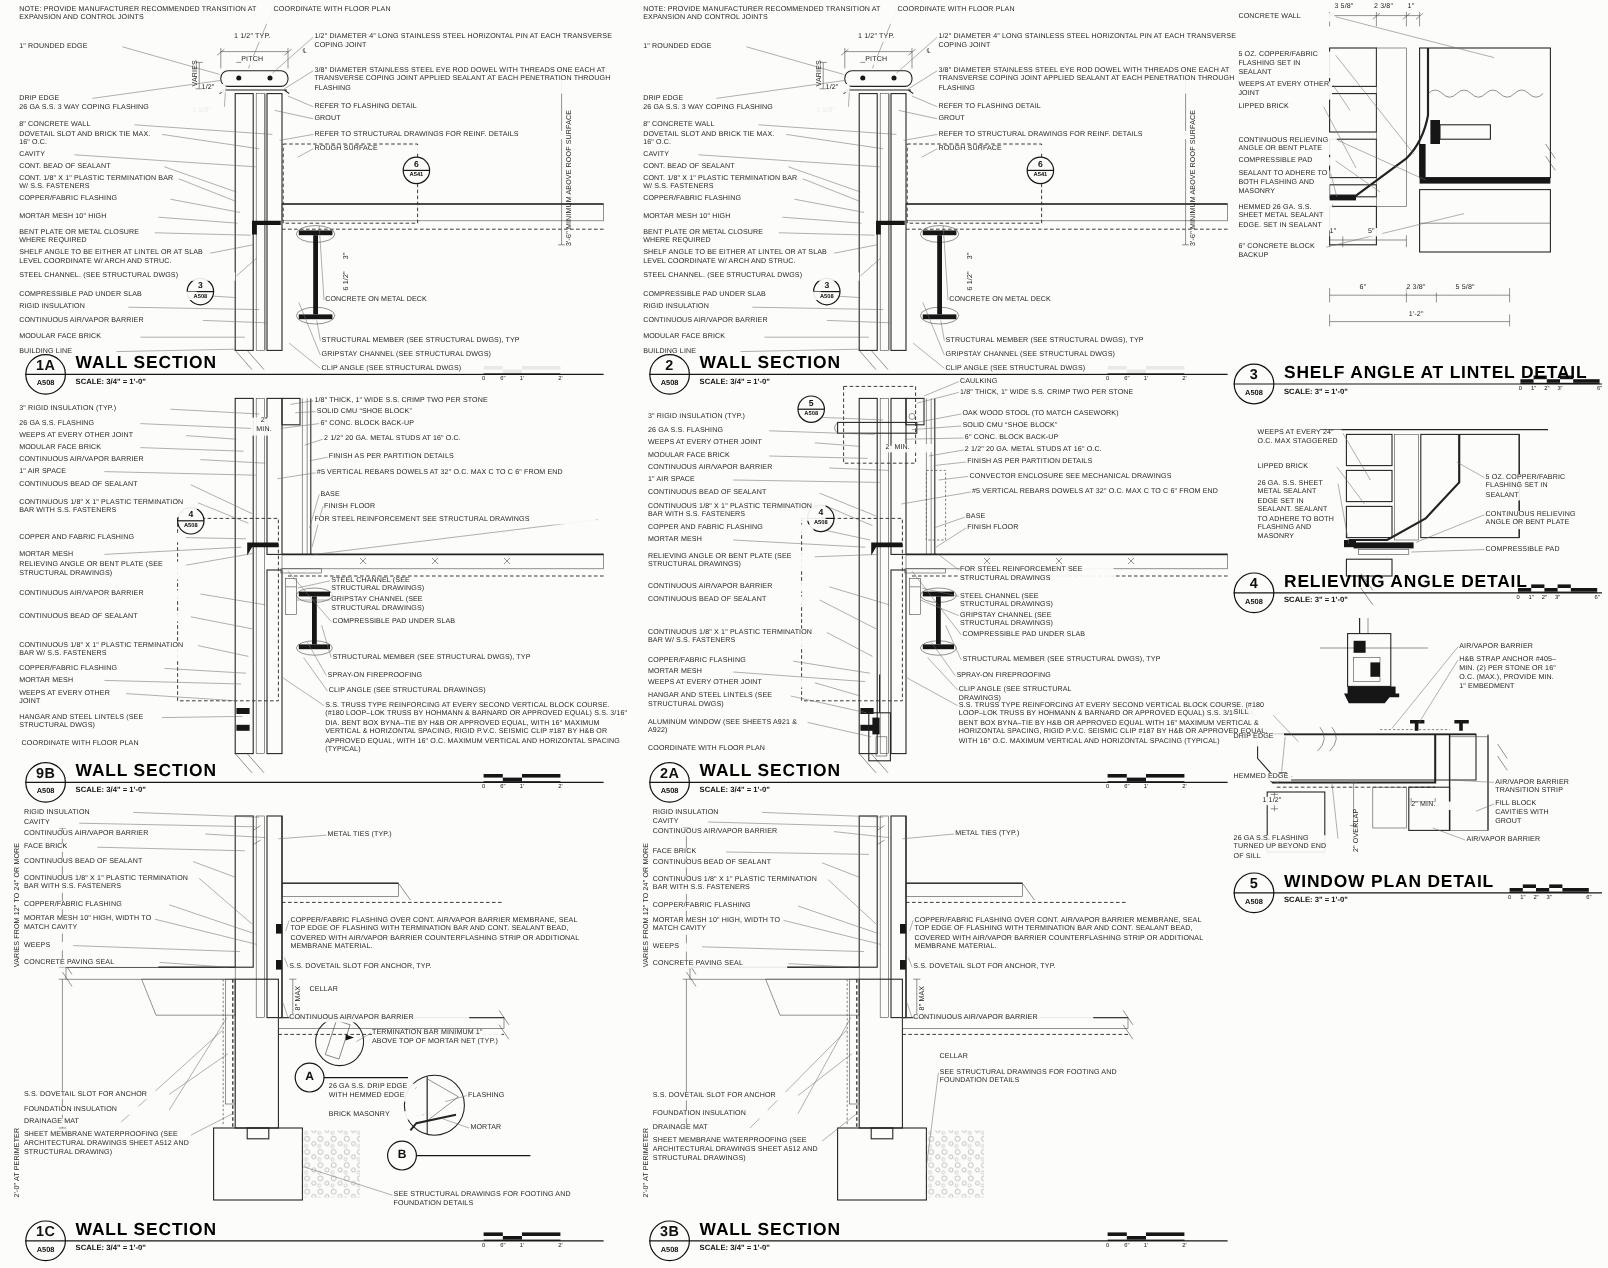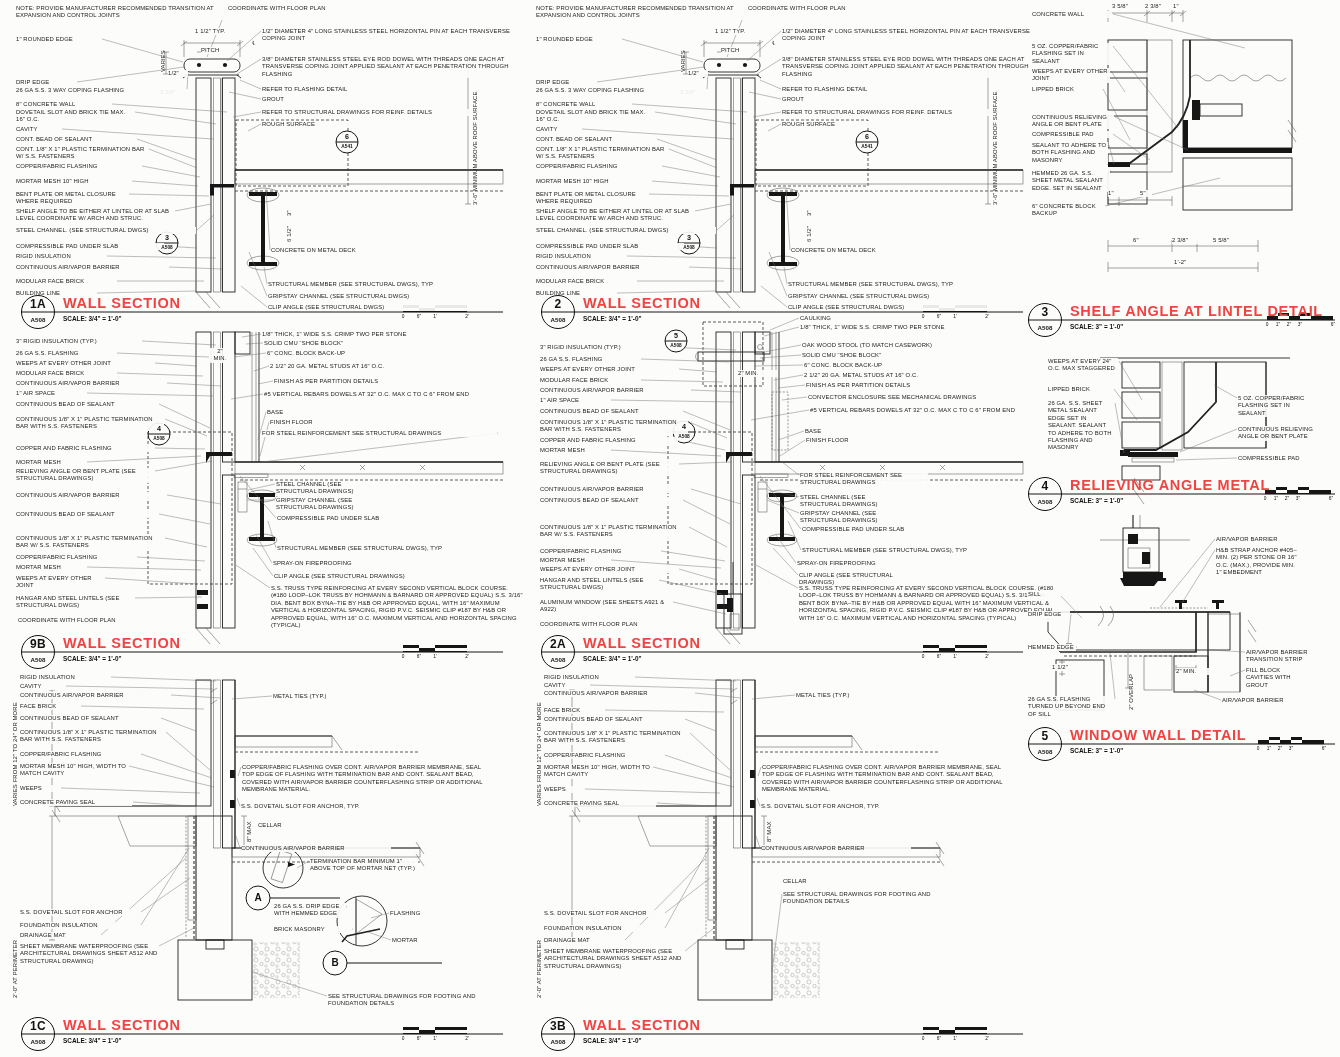--- a/index.html
+++ b/index.html
@@ -8,21 +8,21 @@
   #base,#ov{position:absolute;left:0;top:0;}
   #labels{position:absolute;left:0;top:0;width:1340px;height:1057px;pointer-events:none;}
   .lbl{position:absolute;font-size:5.9px;line-height:1.25;color:#1d1d1d;letter-spacing:.12px;
        background:rgba(252,252,250,.92);white-space:normal;}
   .rot{transform-origin:0 0;transform:rotate(-90deg);white-space:nowrap;background:transparent;}
   .ctr{text-align:center;}
   .tcirc{position:absolute;width:34px;height:34px;border:1.4px solid #111;border-radius:50%;
          box-sizing:border-box;background:transparent;}
   .tnum{position:absolute;font-size:12px;font-weight:bold;color:#111;letter-spacing:.4px;}
   .tsheet{position:absolute;font-size:6.2px;font-weight:bold;color:#111;}
-  .ttl{position:absolute;font-size:14.5px;font-weight:bold;color:#ef4444;letter-spacing:.7px;white-space:nowrap;}
+  .ttl{position:absolute;font-size:14.5px;font-weight:bold;color:#000000;letter-spacing:.7px;white-space:nowrap;}
   .tscale{position:absolute;font-size:6.4px;font-weight:bold;color:#111;white-space:nowrap;}
   .sb{position:absolute;font-size:4.8px;color:#111;transform:translateX(-50%);background:transparent;}
   .bnum{position:absolute;font-size:7.2px;font-weight:bold;color:#111;}
   .bsheet{position:absolute;font-size:4.8px;font-weight:bold;color:#111;}
   .btag{position:absolute;font-size:10px;font-weight:bold;color:#111;}
   .tc{text-align:center;}
   .s1{stroke:#222;stroke-width:.9;fill:none}
   .s2{stroke:#4a4a4a;stroke-width:.5;fill:none}
   .d1{stroke:#333;stroke-width:.8;stroke-dasharray:3 2;fill:none}
   .d2{stroke:#555;stroke-width:.6;stroke-dasharray:2 1.6;fill:none}
@@ -777,26 +777,26 @@
       <div class="ttl" style="left: 63px; top: 635px;">WALL SECTION</div>
       <div class="tscale" style="left: 63px; top: 655px;">SCALE: 3/4" = 1'-0"</div>
       <div class="tcirc" style="left: 541px; top: 635px;"></div>
       <div class="tnum tc" style="left: 541px; top: 637px; width: 34px;">2A</div>
       <div class="tsheet tc" style="left: 541px; top: 655.5px; width: 34px;">A508</div>
       <div class="ttl" style="left: 583px; top: 635px;">WALL SECTION</div>
       <div class="tscale" style="left: 583px; top: 655px;">SCALE: 3/4" = 1'-0"</div>
       <div class="tcirc" style="left: 1028px; top: 477px;"></div>
       <div class="tnum tc" style="left: 1028px; top: 479px; width: 34px;">4</div>
       <div class="tsheet tc" style="left: 1028px; top: 497.5px; width: 34px;">A508</div>
-      <div class="ttl" style="left: 1070px; top: 477px;">RELIEVING ANGLE METAL</div>
+      <div class="ttl" style="left: 1070px; top: 477px;">RELIEVING ANGLE DETAIL</div>
       <div class="tscale" style="left: 1070px; top: 497px;">SCALE: 3" = 1'-0"</div>
       <div class="tcirc" style="left: 1028px; top: 727px;"></div>
       <div class="tnum tc" style="left: 1028px; top: 729px; width: 34px;">5</div>
       <div class="tsheet tc" style="left: 1028px; top: 747.5px; width: 34px;">A508</div>
-      <div class="ttl" style="left: 1070px; top: 727px;">WINDOW WALL DETAIL</div>
+      <div class="ttl" style="left: 1070px; top: 727px;">WINDOW PLAN DETAIL</div>
       <div class="tscale" style="left: 1070px; top: 747px;">SCALE: 3" = 1'-0"</div>
       <div class="tcirc" style="left: 21px; top: 1017px;"></div>
       <div class="tnum tc" style="left: 21px; top: 1019px; width: 34px;">1C</div>
       <div class="tsheet tc" style="left: 21px; top: 1037.5px; width: 34px;">A508</div>
       <div class="ttl" style="left: 63px; top: 1017px;">WALL SECTION</div>
       <div class="tscale" style="left: 63px; top: 1037px;">SCALE: 3/4" = 1'-0"</div>
       <div class="tcirc" style="left: 541px; top: 1017px;"></div>
       <div class="tnum tc" style="left: 541px; top: 1019px; width: 34px;">3B</div>
       <div class="tsheet tc" style="left: 541px; top: 1037.5px; width: 34px;">A508</div>
       <div class="ttl" style="left: 583px; top: 1017px;">WALL SECTION</div>

